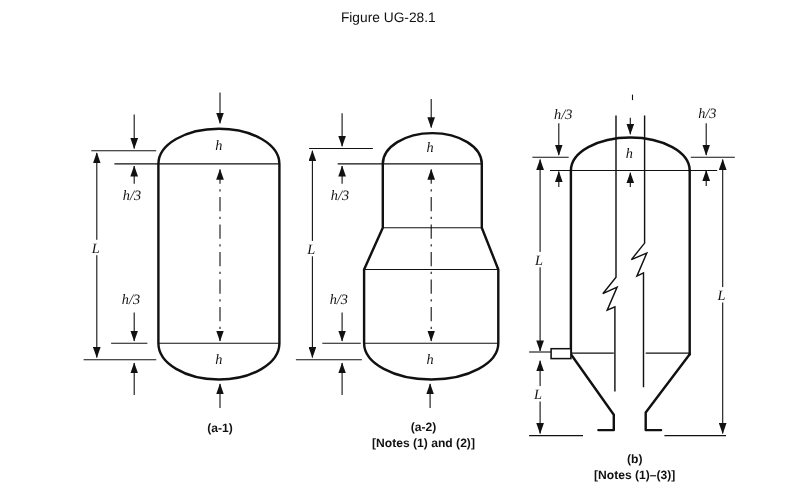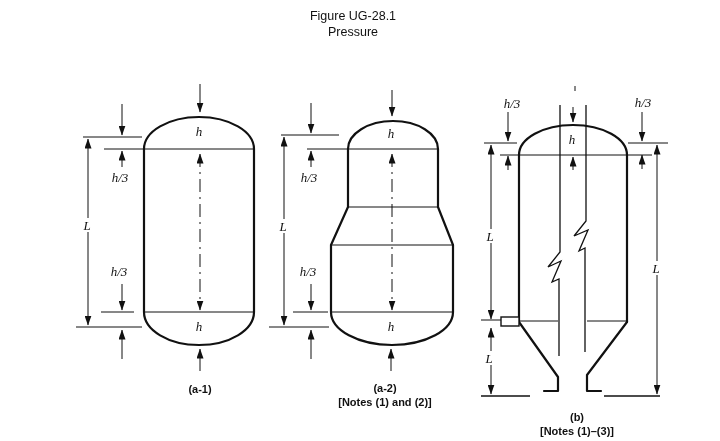--- a/index.html
+++ b/index.html
@@ -17,21 +17,20 @@
   .cap{font:bold 11px "Liberation Sans",sans-serif;fill:#111;text-anchor:middle;}
   .mask{fill:#ffffff;stroke:none;}
 </style>
 </head>
 <body>
 
 <div id="page">
 
   <div id="title-block">
     <div>Figure UG-28.1</div>
-    <div>Pressure</div>
   </div>
 
   <svg id="figure-svg" width="720" height="441" viewBox="0 0 720 441">
     <defs>
       <marker id="arr" viewBox="0 0 10 7" refX="9.5" refY="3.5" markerWidth="10" markerHeight="7" orient="auto-start-reverse">
         <path d="M0,0 L10,3.5 L0,7 Z" fill="#111"></path>
       </marker>
     </defs>
 
     <g>

